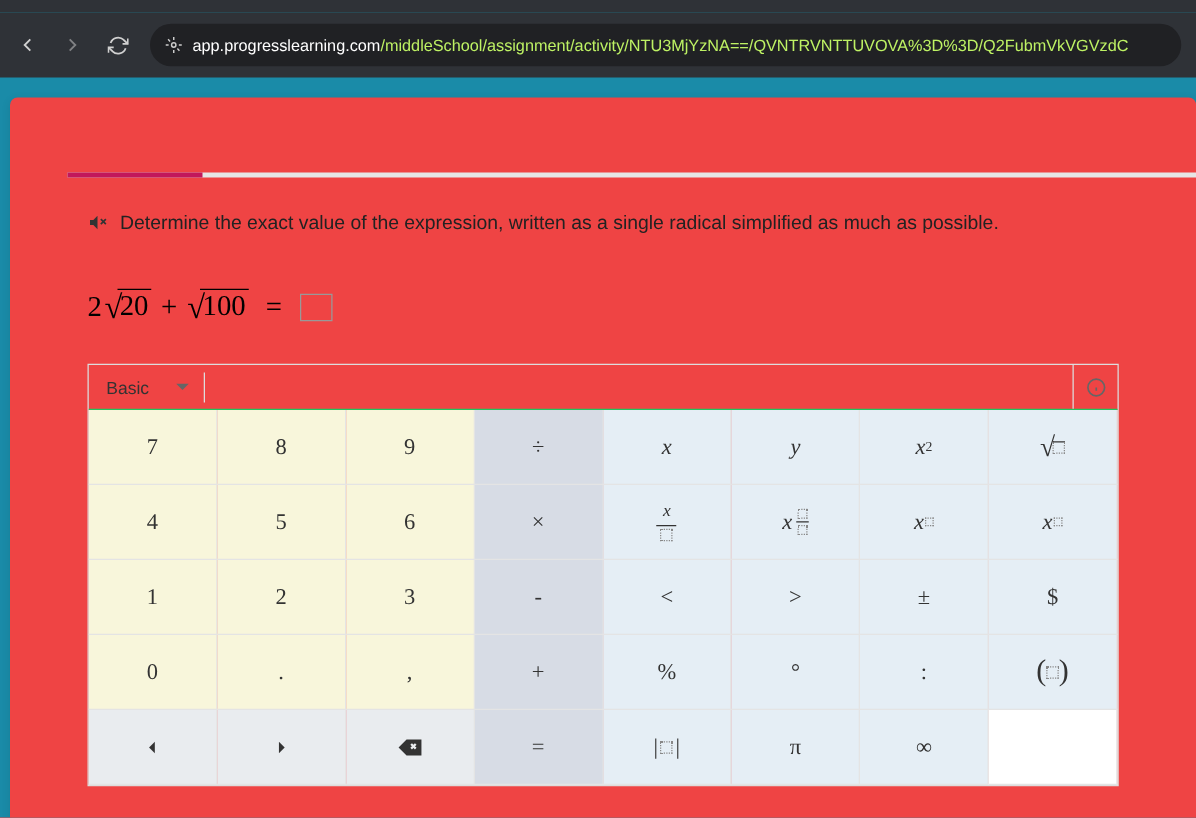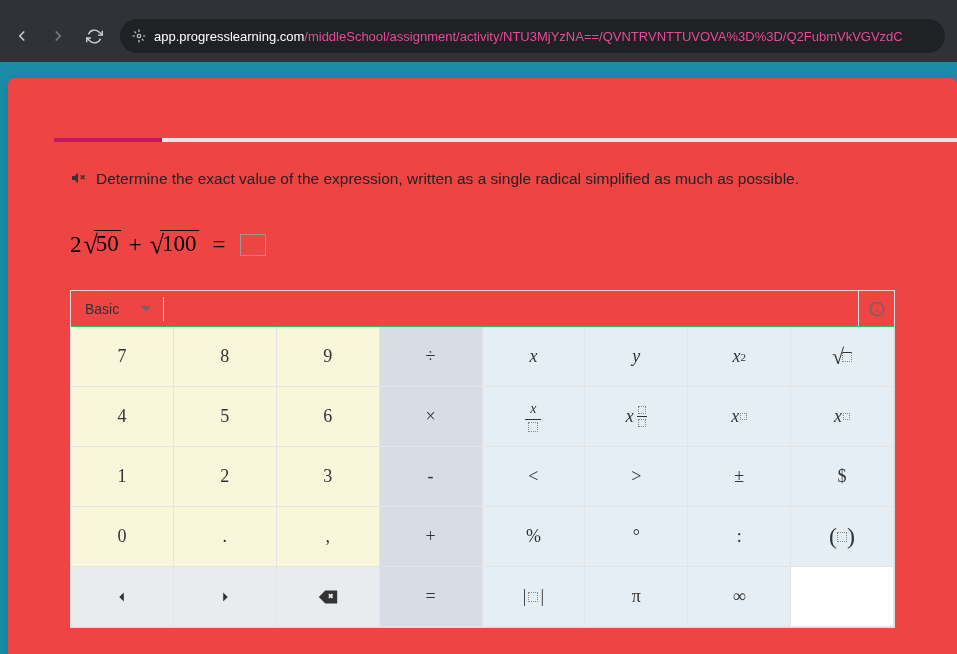--- a/index.html
+++ b/index.html
@@ -2,21 +2,21 @@
 <html><head>
 <meta charset="utf-8">
 <style>
 * { margin: 0; padding: 0; box-sizing: border-box; }
 body { font-family: Arial, sans-serif; background: #1a8ba8; width: 957px; height: 654px; overflow: hidden; }
 .browser-bar { background: #2f3237; height: 10px; }
 .nav-bar { background: #2f3237; height: 52px; display: flex; align-items: center; gap: 16px; padding: 0 12px; }
 .nav-icon { color: #d0d0d0; cursor: pointer; display: flex; align-items: center; justify-content: center; width: 20px; height: 20px; }
 .url-bar { background: #202124; border-radius: 20px; flex: 1; height: 34px; display: flex; align-items: center; padding: 0 12px; color: #ccc; font-size: 13px; gap: 8px; }
 .url-text .domain { color: #fff; }
-.url-text .path { color: #ec4899; }
+.url-text .path { color: #bef264; }
 .page-wrap { padding: 0 0 0 8px; }
 .card { background: #ef4444; border-radius: 6px 6px 0 0; margin-top: 16px; min-height: 580px; padding: 0; box-shadow: 0 2px 8px rgba(0,0,0,0.1); position: relative; overflow: hidden; text-align: center; }
 .progress-track { height: 4px; background: #e6e6e6; width: 920px; margin-left: 46px; }
 .progress-fill { height: 4px; background: #c2185b; width: 108px; }
 .question-row { display: flex; align-items: flex-start; gap: 10px; padding: 26px 46px 0 62px; }
 .speaker { color: #333; margin-top: 2px; }
 .question-text { font-size: 15.5px; color: #222; line-height: 1.4; }
 .math-expr { padding: 40px 0 30px 62px; font-family: 'Times New Roman', serif; font-size: 23px; display: flex; align-items: center; gap: 8px; }
 .radicand { border-top: 1.5px solid #000; padding: 0 2px; }
 .sqrt-sym { font-size: 26px; margin-right: -4px; }
@@ -89,21 +89,21 @@
             <line x1="22" y1="8" x2="16" y2="14" stroke="#333" stroke-width="2"></line>
           </svg>
       </span>
       <div class="question-text">Determine the exact value of the expression, written as a single radical simplified as much as possible.</div>
     </div>
 
     <div class="math-expr">
       <span>2</span>
       <span style="display:inline-flex;align-items:flex-start;margin-left:-6px">
         <span class="sqrt-sym">√</span>
-        <span class="radicand">50</span>
+        <span class="radicand">20</span>
       </span>
       <span>+</span>
       <span style="display:inline-flex;align-items:flex-start">
         <span class="sqrt-sym">√</span>
         <span class="radicand">100</span>
       </span>
       <span style="margin:0 6px">=</span>
       <span class="answer-box"></span>
     </div>
 

